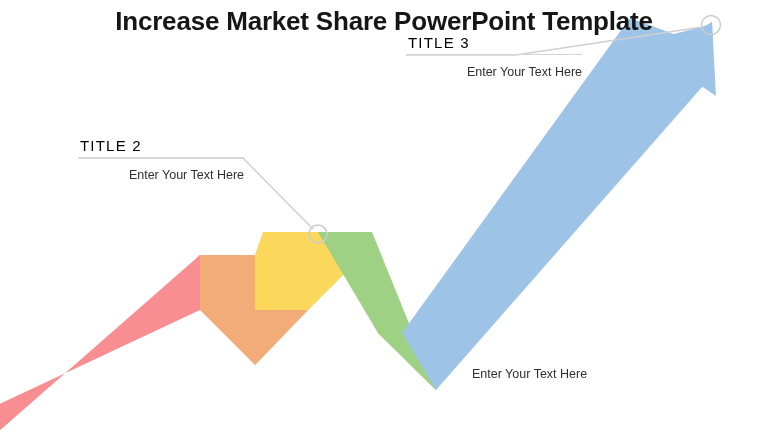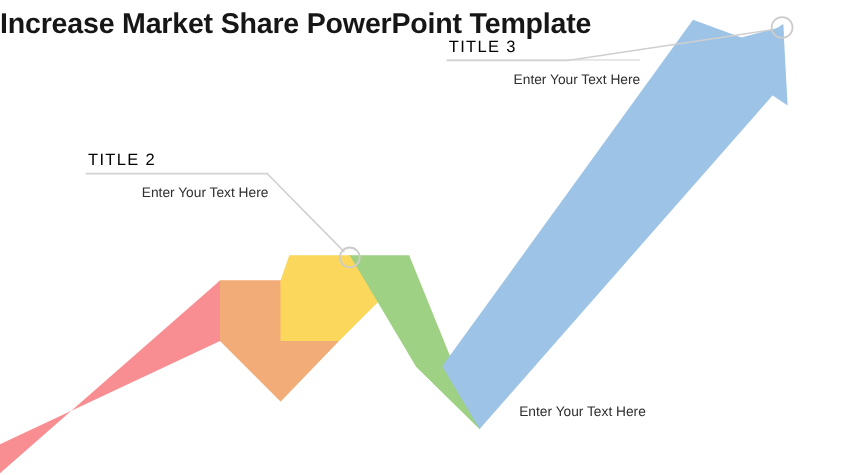--- a/index.html
+++ b/index.html
@@ -28,20 +28,21 @@
     left: 0; top: 0;
     width: 768px;
     height: 432px;
   }
   
   #slide-title {
     position: absolute;
     left: 0;
     top: 6px;
     width: 768px;
+    text-align: center;
     font-size: 26px;
     font-weight: bold;
     color: #161616;
     letter-spacing: -0.2px;
     white-space: nowrap;
     z-index: 40;
   }
   
   .callout {
     position: absolute;

